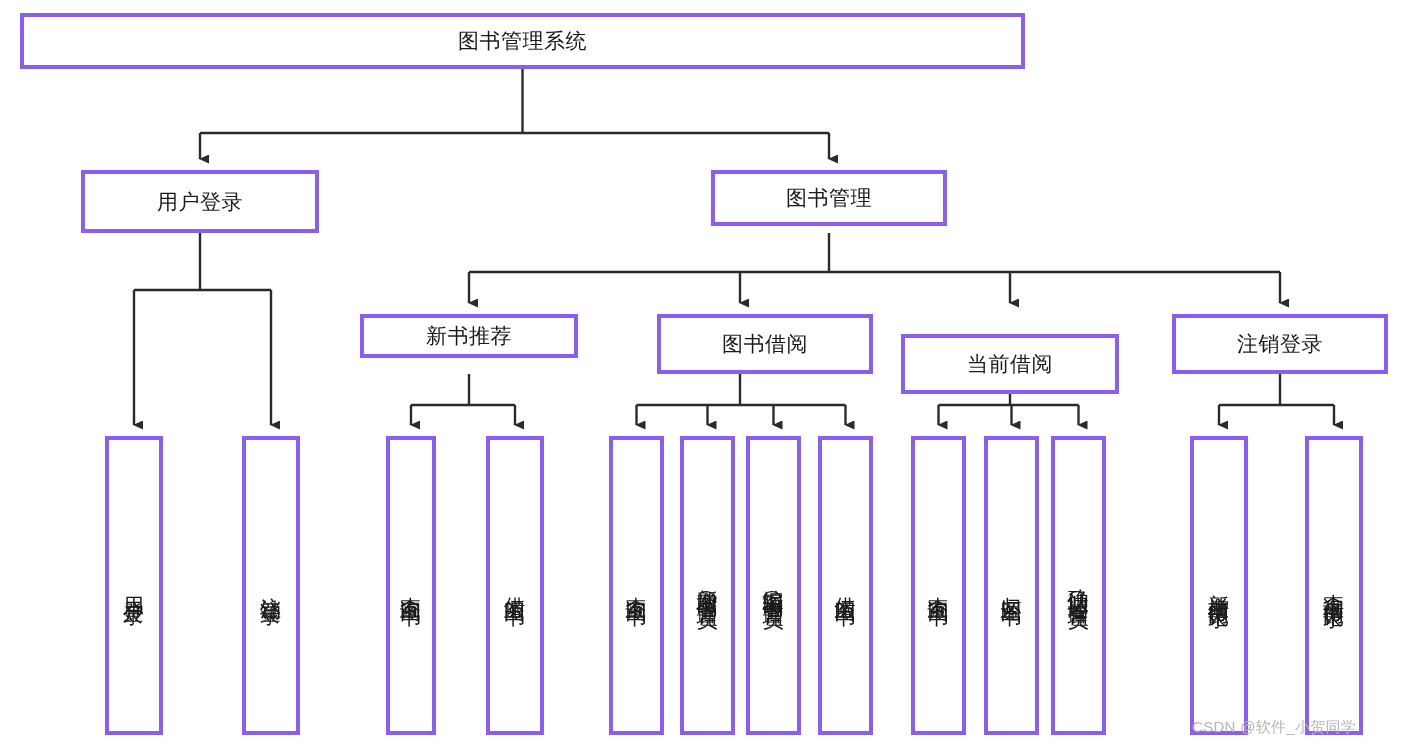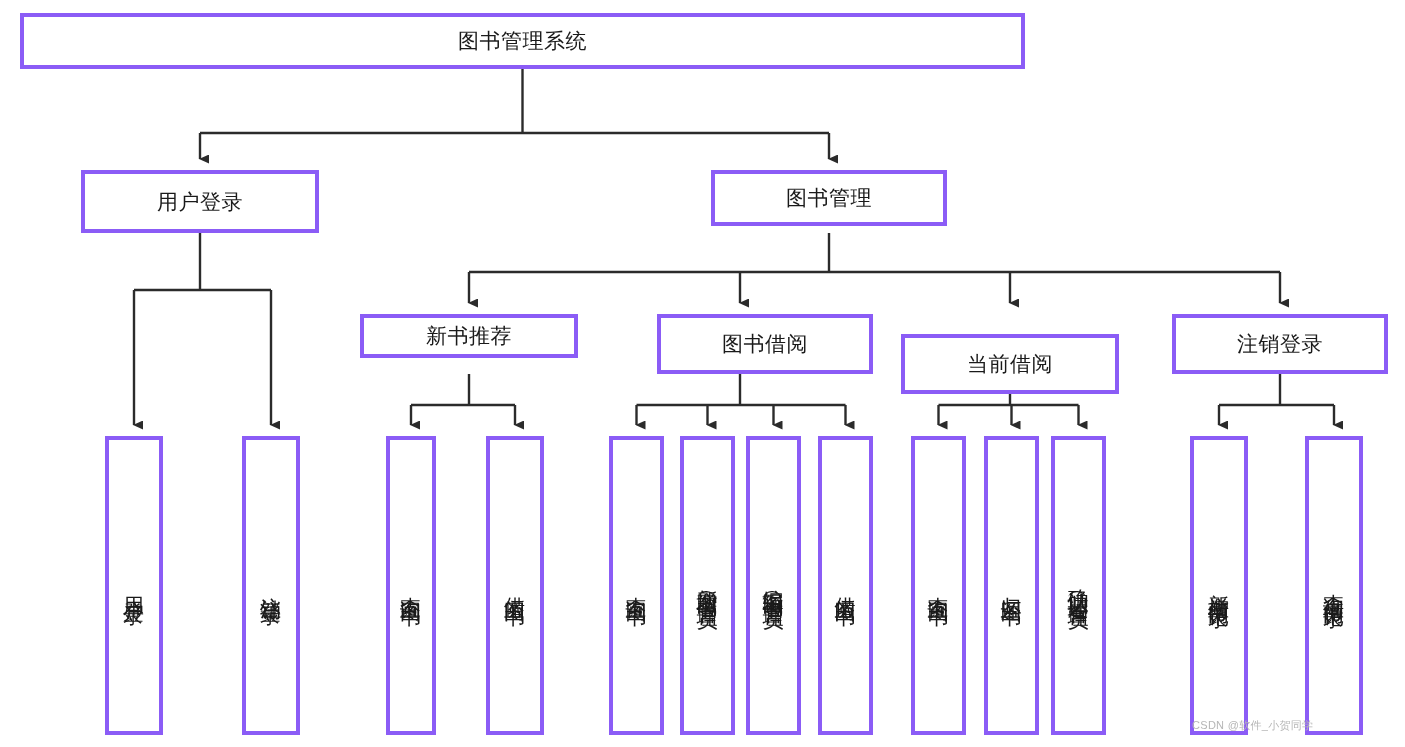--- a/index.html
+++ b/index.html
@@ -52,21 +52,21 @@
     writing-mode: vertical-rl;
     text-orientation: upright;
     font-size: 21px;
     letter-spacing: 3px;
     line-height: 1;
     white-space: nowrap;
   }
   .watermark {
     position: absolute;
     color: #b6b6b6;
-    font-size: 11px;
+    font-size: 15px;
     white-space: nowrap;
     pointer-events: none;
     letter-spacing: 0.3px;
   }
 </style>
 </head>
 <body>
 
 <div id="diagram-root">
   <svg class="layer" viewBox="0 0 1405 747" id="connector-svg">

